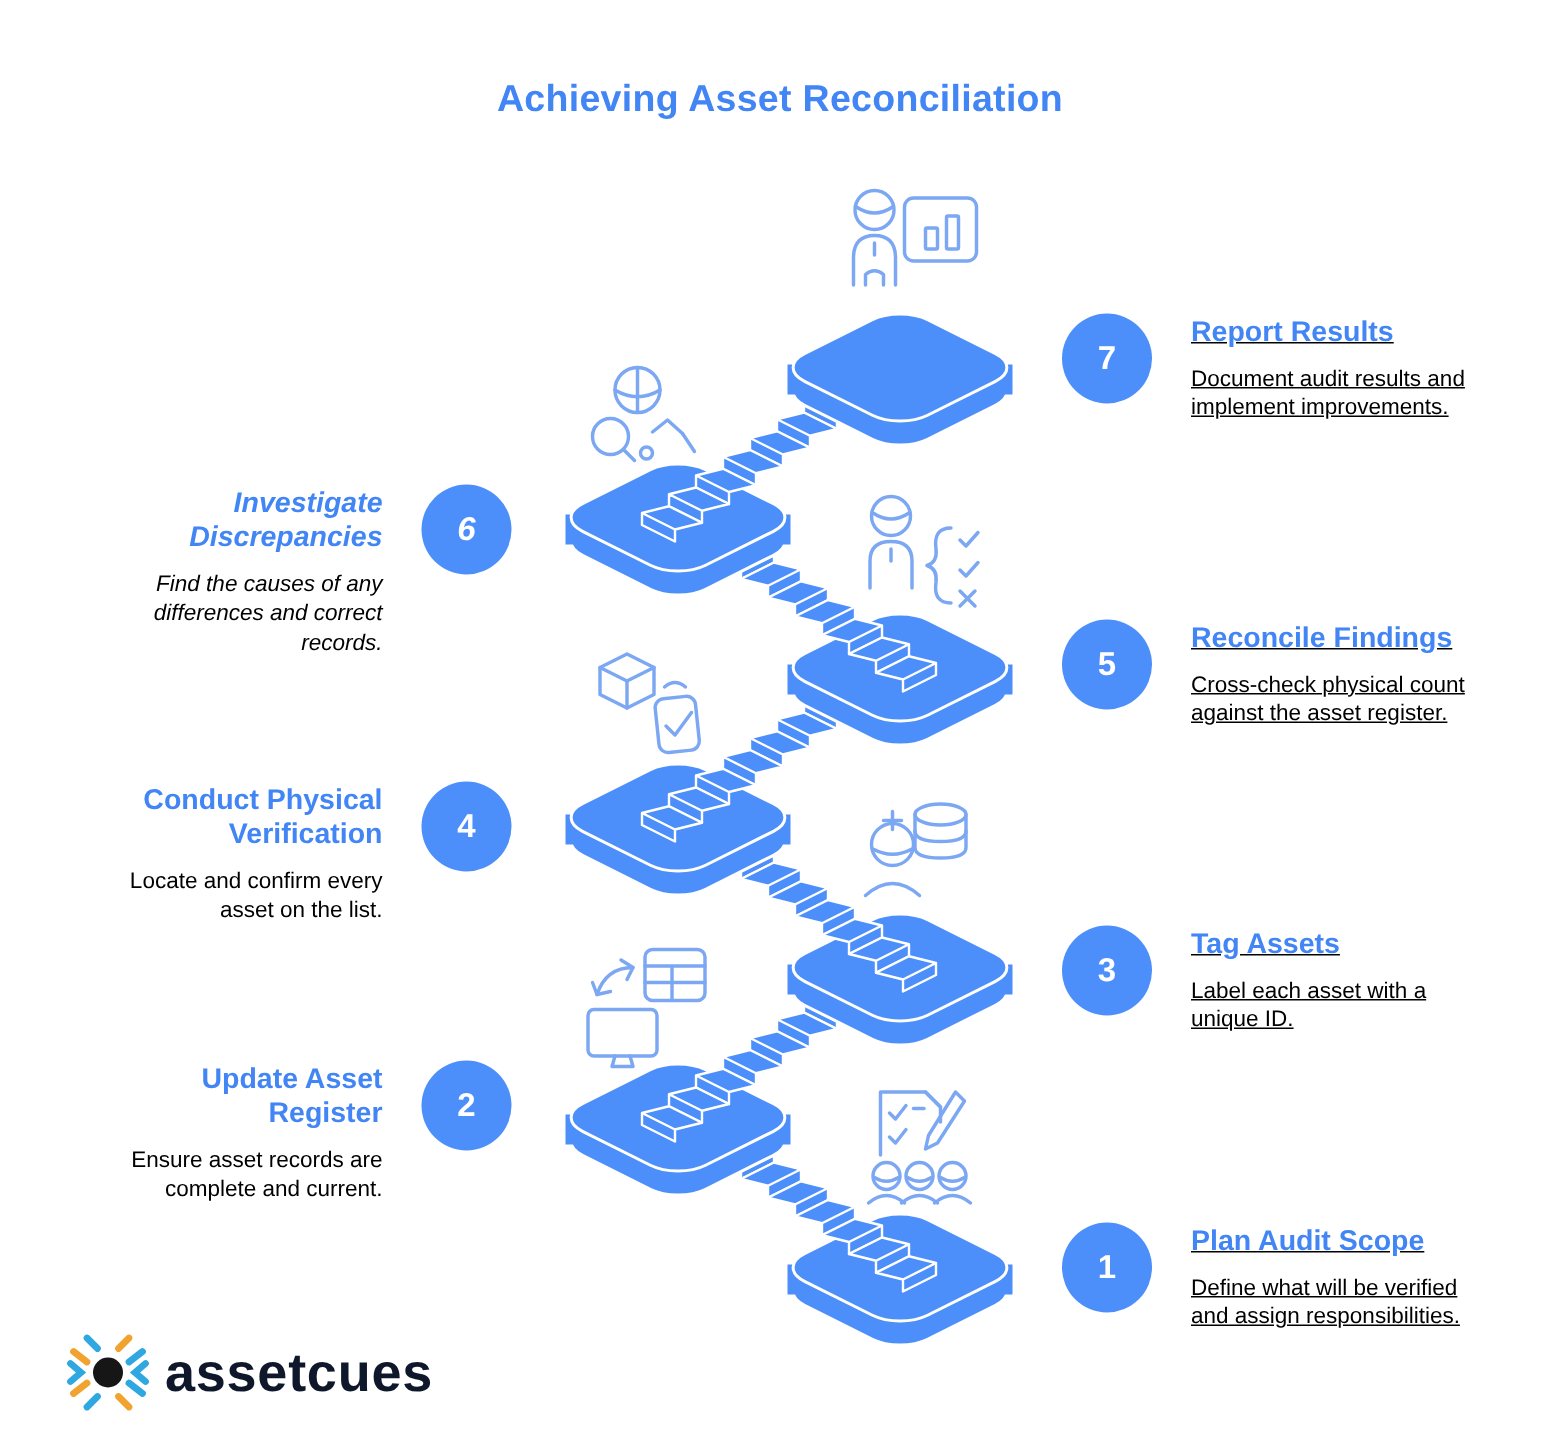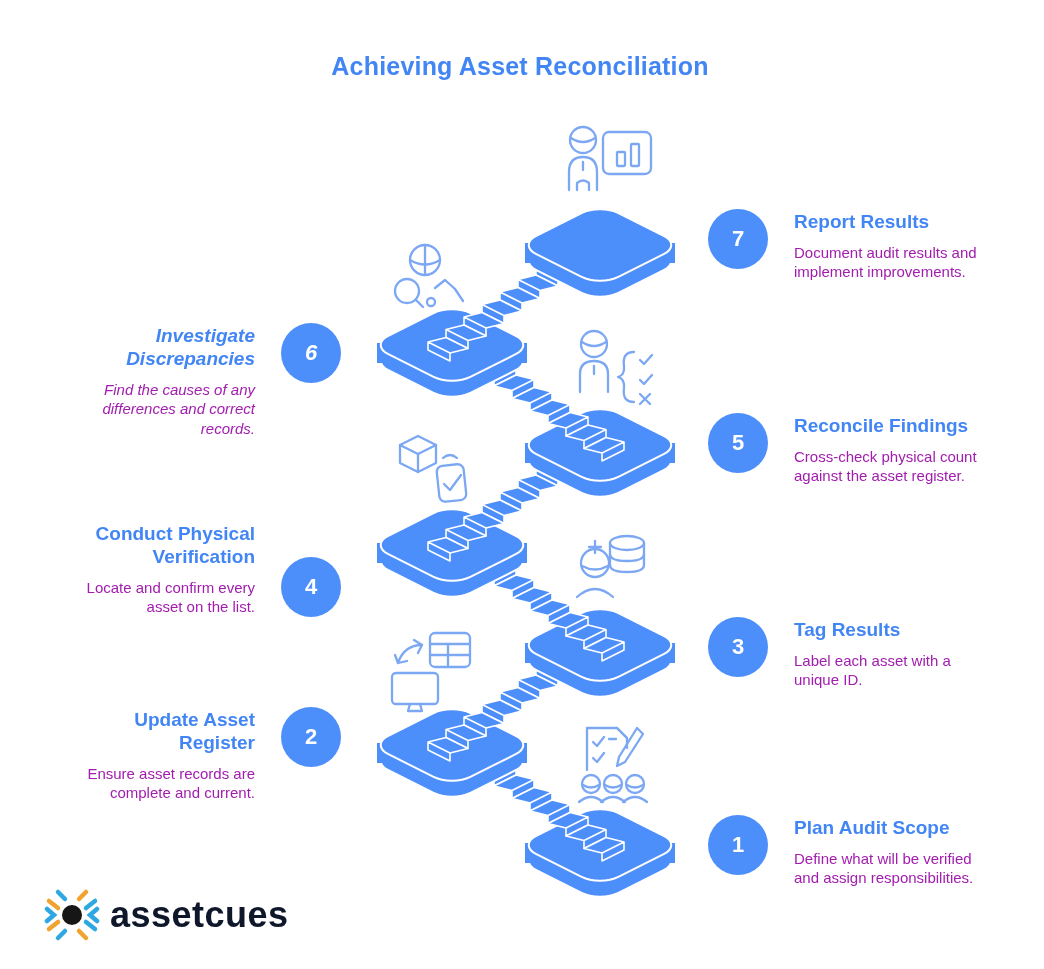--- a/index.html
+++ b/index.html
@@ -21,33 +21,33 @@
   .ic   { fill:none; stroke:#7BA7F3; stroke-width:2.3; stroke-linecap:round; stroke-linejoin:round; }
 
   
   .step { position:absolute; display:flex; align-items:flex-start; }
   .badge {
     width:60px; height:60px; border-radius:50%; background:#4D8FFA;
     color:#ffffff; font-size:22px; font-weight:bold;
     display:flex; align-items:center; justify-content:center; flex:0 0 60px;
   }
   .txt { display:block; }
-  .step.right .txt { margin-left:26px; width:195px; text-align:left; }
+  .step.right .txt { margin-left:26px; width:195px; text-align:left;text-decoration:underline; }
   .step.left  .txt { margin-right:26px; width:205px; text-align:right; }
   .stitle { font-size:19px; font-weight:bold; color:#4285F4; line-height:1.2; margin:2px 0 9px; }
   .step.right .stitle { white-space:nowrap; }
   .step.left  .stitle { width:178px; margin-left:auto; }
-  .sdesc { font-size:15px; color:#a21caf; line-height:1.3; }
+  .sdesc { font-size:15px; color:#000000; line-height:1.3; }
 
   #step7 { left:708px; top:209px; }
   #step5 { left:708px; top:413px; }
   #step3 { left:708px; top:617px; }
   #step1 { left:708px; top:815px; }
   #step6 { left:50px;  top:323px;font-style:italic; }
-  #step4 { left:50px;  top:521px;align-items:flex-end; }
+  #step4 { left:50px;  top:521px; }
   #step2 { left:50px;  top:707px; }
 
   
   .logo { position:absolute; left:44px; top:888px; display:flex; align-items:center; }
   .logo-text {
     font-size:36px; font-weight:600; color:#0f172a;
     letter-spacing:0.5px; margin-left:10px; line-height:1;
   }
 </style>
 </head>
@@ -216,21 +216,21 @@
     <div class="txt">
       <div class="stitle">Conduct Physical Verification</div>
       <div class="sdesc">Locate and confirm every asset on the list.</div>
     </div>
     <div class="badge">4</div>
   </div>
 
   <div class="step right" id="step3">
     <div class="badge">3</div>
     <div class="txt">
-      <div class="stitle">Tag Results</div>
+      <div class="stitle">Tag Assets</div>
       <div class="sdesc">Label each asset with a unique ID.</div>
     </div>
   </div>
 
   <div class="step left" id="step2">
     <div class="txt">
       <div class="stitle">Update Asset Register</div>
       <div class="sdesc">Ensure asset records are complete and current.</div>
     </div>
     <div class="badge">2</div>

